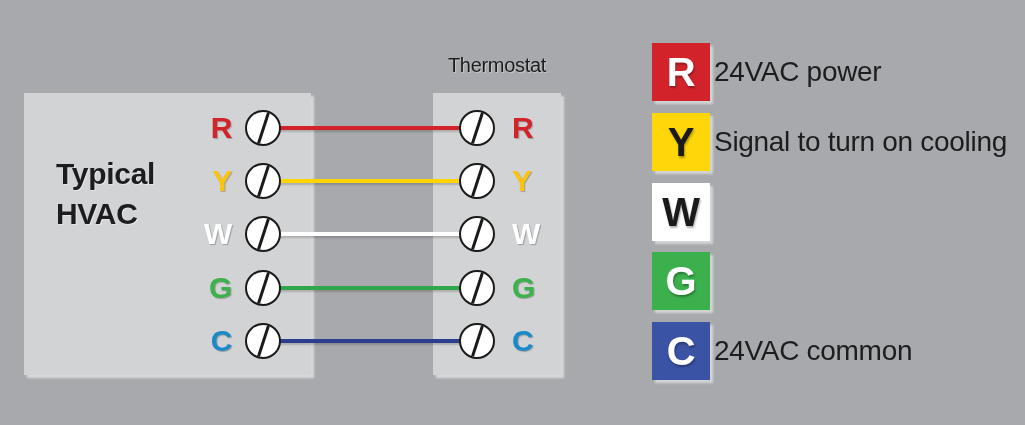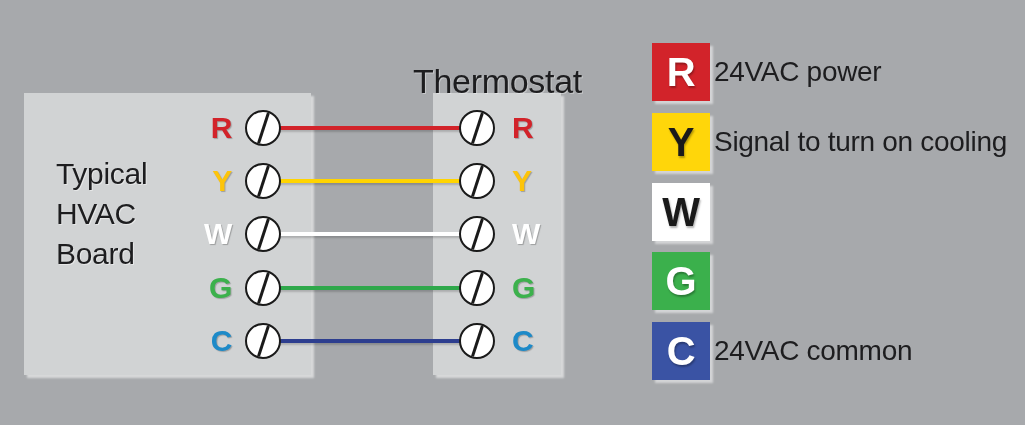--- a/index.html
+++ b/index.html
@@ -22,28 +22,29 @@
   }
   .board-panel  { left: 24px;  top: 93px; width: 287px; height: 282px; }
   .thermo-panel { left: 433px; top: 93px; width: 128px; height: 282px; }
 
   .board-title {
     position: absolute;
     left: 56px; top: 154px;
     font-size: 30px;
     line-height: 40px;
     text-shadow: 1px 1px 0 rgba(255,255,255,0.45);
+    font-weight: bold;
   }
   .board-title span { display: block; }
 
   .thermo-title {
     position: absolute;
-    left: 413px; top: 64px; width: 168px;
-    text-align: left;
-    font-size: 34px;
+    left: 413px; top: 48px; width: 168px;
+    text-align: center;
+    font-size: 20px;
     line-height: 34px;
     text-shadow: 1px 1px 0 rgba(255,255,255,0.35);
     white-space: nowrap;
   }
 
   
   .term-row { position: absolute; left: 0; top: 0; width: 100%; height: 0; }
 
   .term-label {
     position: absolute;
@@ -115,21 +116,20 @@
 
 <div class="stage" style="background-color: rgb(167, 169, 172);">
 
   <div class="panel board-panel" style="background-color: rgb(209, 211, 212);"></div>
 
   <div class="panel thermo-panel" style="background-color: rgb(209, 211, 212);"></div>
 
   <div class="board-title">
     <span>Typical</span>
     <span>HVAC</span>
-    <span>Board</span>
   </div>
 
   <div class="thermo-title">Thermostat</div>
 
   <div class="term-row" style="--y:128px">
     <span class="term-label board-label" style="color: rgb(210, 35, 42);">R</span>
     <div class="wire" style="background-color: rgb(210, 35, 42);"></div>
     <div class="screw board-screw"></div>
     <div class="screw thermo-screw"></div>
     <span class="term-label thermo-label" style="color: rgb(210, 35, 42);">R</span>

